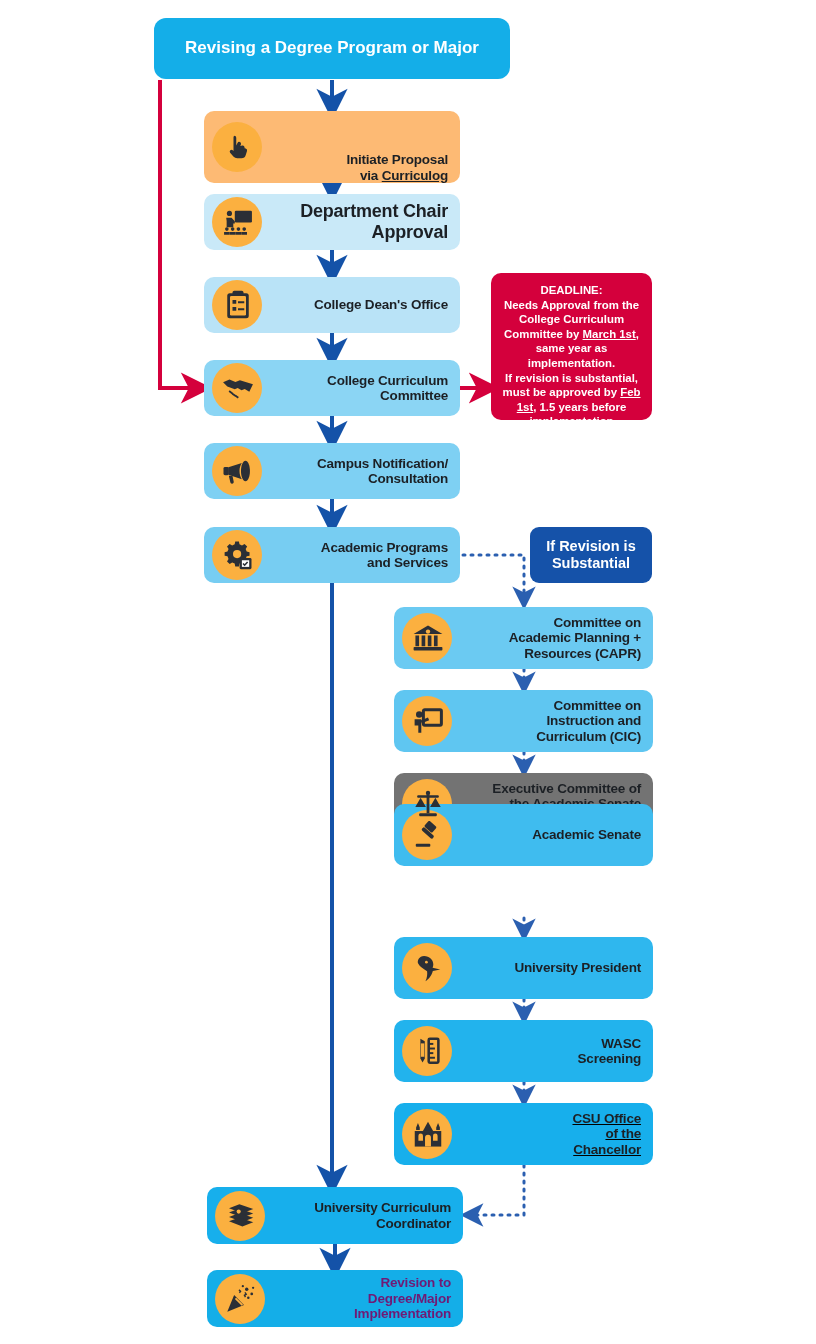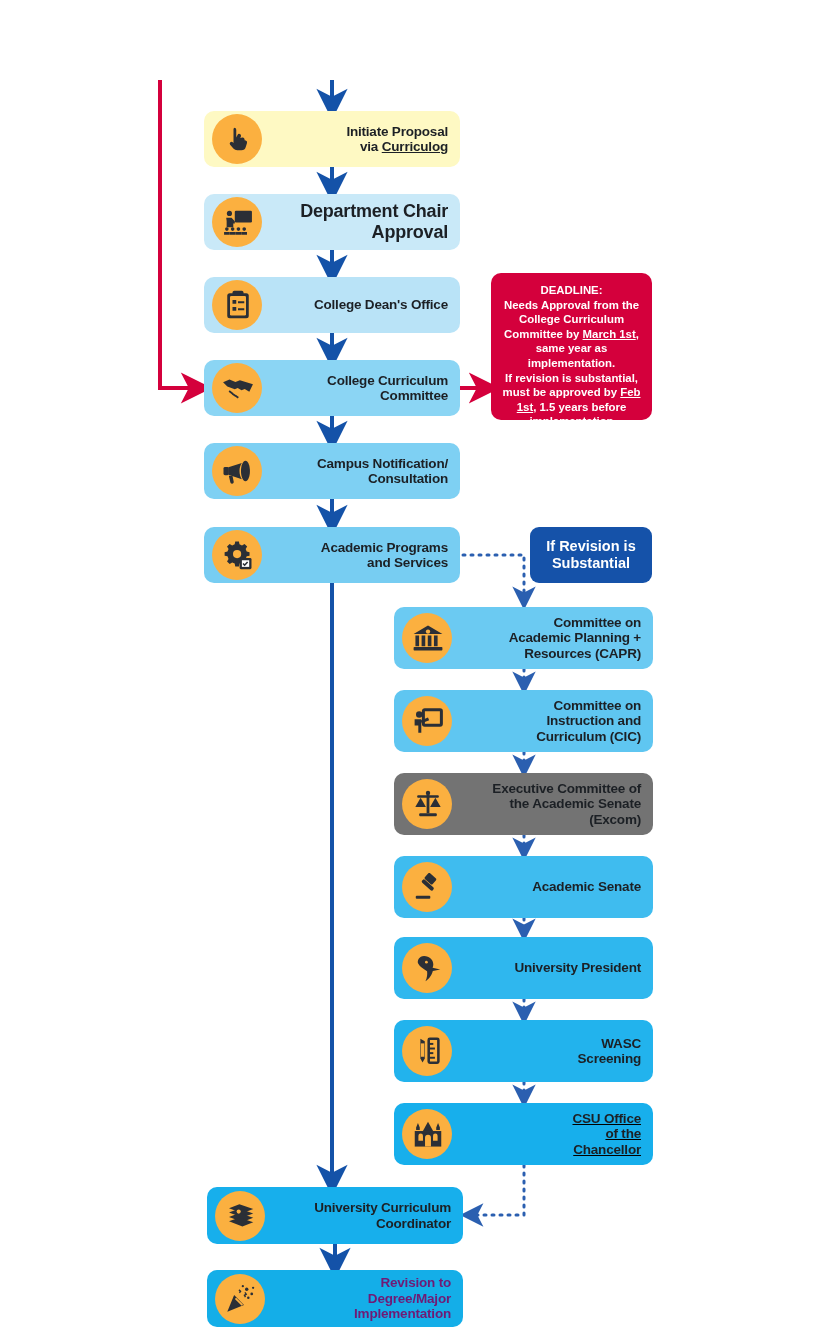--- a/index.html
+++ b/index.html
@@ -81,31 +81,34 @@
       <path d="M524,669 L524,683" marker-end="url(#ad)"></path>
       <path d="M524,752 L524,766" marker-end="url(#ad)"></path>
       <path d="M524,835 L524,849" marker-end="url(#ad)"></path>
       <path d="M524,918 L524,930" marker-end="url(#ad)"></path>
       <path d="M524,999 L524,1013" marker-end="url(#ad)"></path>
       <path d="M524,1082 L524,1096" marker-end="url(#ad)"></path>
       <path d="M524,1165 L524,1215 L472,1215" marker-end="url(#ad)"></path>
     </g>
   </svg>
 
+  <div class="titlebox" style="left:154px;top:18px;width:356px;height:61px;">
+    <span>Revising a Degree Program or Major</span>
+  </div>
 
   <div class="deadline" id="deadline-note" style="left: 491px; top: 273px; width: 161px; height: 147px;">
     <p>DEADLINE:<br>Needs Approval from the College Curriculum Committee by <u>March 1st</u>, same year as implementation.<br>If revision is substantial, must be approved by <u>Feb 1st</u>, 1.5 years before implementation</p>
   </div>
 
   <div class="branchbox" id="branch-flag" style="left: 530px; top: 527px; width: 122px; height: 56px;">
     <span>If Revision is Substantial</span>
   </div>
 
   <div id="nodes">
-      <div class="node" style="left: 204px; top: 111px; width: 256px; height: 56px; background: #fef9c3;">
+      <div class="node" style="left: 204px; top: 111px; width: 256px; height: 72px; background: #fdba74; align-items: flex-end;">
         <div class="icon-wrap">
           <div class="disc"></div>
           <span class="glyph">
             <svg width="30" height="30" viewBox="0 0 24 24" fill="#2b2f36">
               <path d="M9 3a1.6 1.6 0 0 1 1.6 1.6v6.2l1-2.1a1.5 1.5 0 0 1 2.8 1l-.6 1.5 1.6-.4a1.5 1.5 0 0 1 1.8 1.2l.1.9.9.3a1.6 1.6 0 0 1 1 2l-1 3.2A3.6 3.6 0 0 1 14.8 21h-3.4a4.2 4.2 0 0 1-3.1-1.4l-2.6-3a1.5 1.5 0 0 1 2.1-2.1l.6.6V4.6A1.6 1.6 0 0 1 9 3z"></path>
             </svg>
           </span>
         </div>
         <div class="label" style="font-size: 13.5px;">Initiate Proposal<br>via <u class="u">Curriculog</u></div>
       </div>
@@ -227,21 +230,21 @@
               <rect x="5.4" y="20" width="15.2" height="2.6" rx="0.8"></rect>
               <rect x="3.6" y="4.4" width="18.8" height="2.2" rx="0.9"></rect>
               <circle cx="13" cy="2.4" r="1.9"></circle>
               <path d="M6.6 6.6L2 14.6h9.2L6.6 6.6z"></path>
               <path d="M19.4 6.6l-4.6 8h9.2l-4.6-8z"></path>
             </svg>
           </span>
         </div>
         <div class="label" style="font-size: 13.5px;">Executive Committee of<br>the Academic Senate<br>(Excom)</div>
       </div>
-      <div class="node" style="left: 394px; top: 856px; width: 259px; height: 62px; background: rgb(63, 188, 239);">
+      <div class="node" style="left: 394px; top: 804px; width: 259px; height: 62px; background: rgb(63, 188, 239);">
         <div class="icon-wrap">
           <div class="disc"></div>
           <span class="glyph">
             <svg width="30" height="28" viewBox="0 0 26 24" fill="#2b2f36">
               <rect x="10.6" y="1.4" width="9" height="6.8" rx="1.4" transform="rotate(42 15.1 4.8)"></rect>
               <rect x="6.6" y="8.6" width="12.4" height="3.4" rx="1.3" transform="rotate(42 12.8 10.3)"></rect>
               <rect x="2.4" y="19.6" width="12.6" height="2.6" rx="0.8"></rect>
             </svg>
           </span>
         </div>

